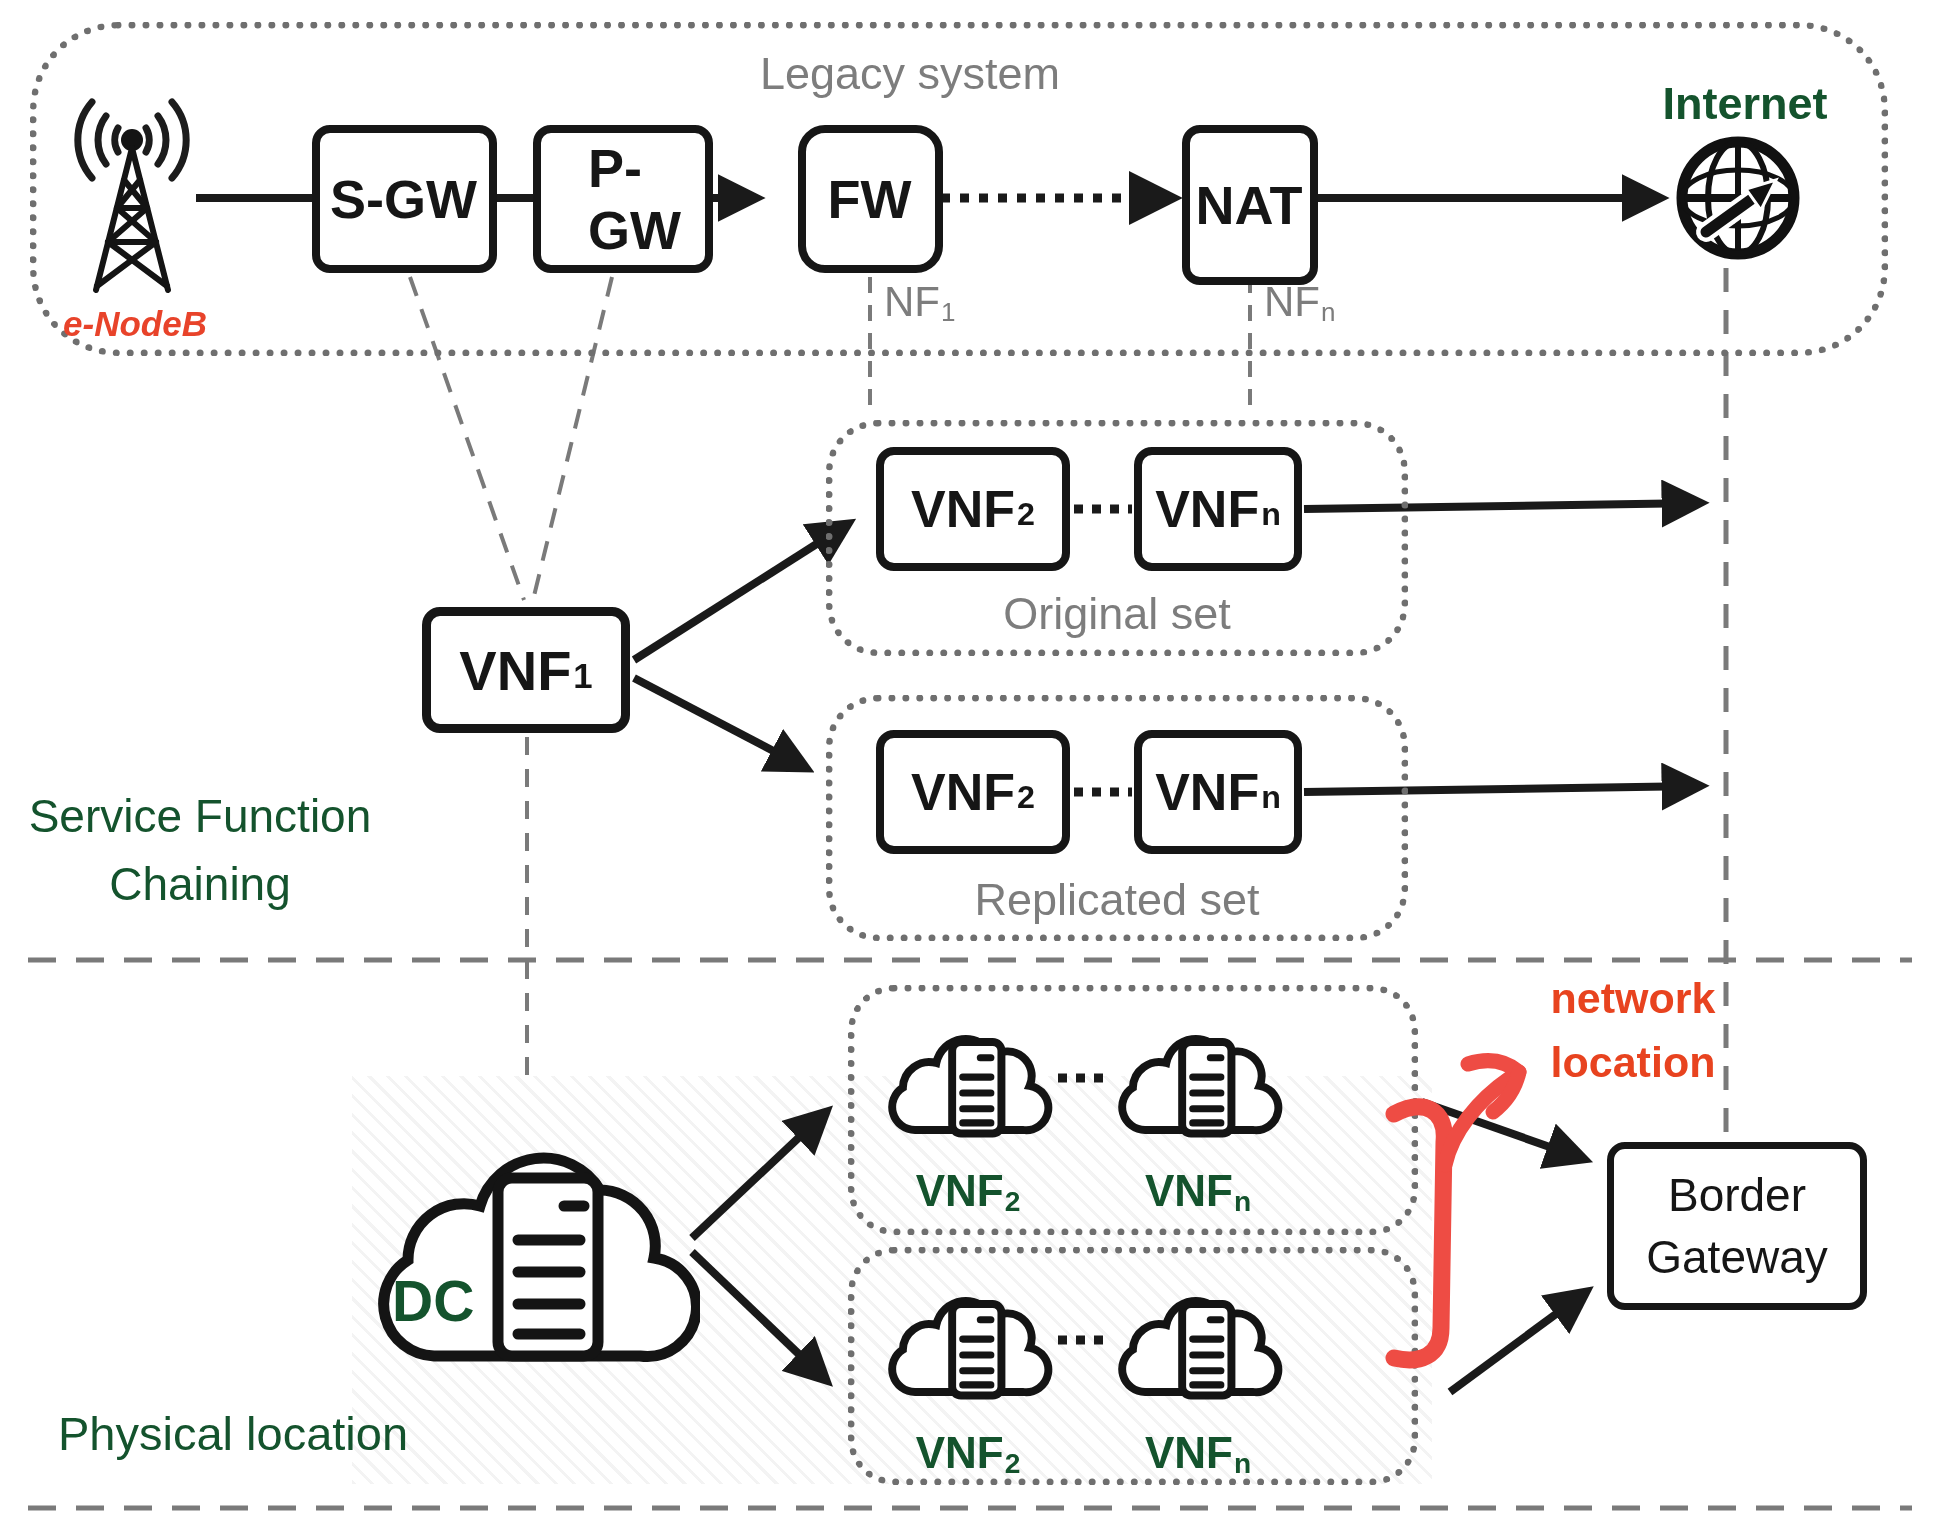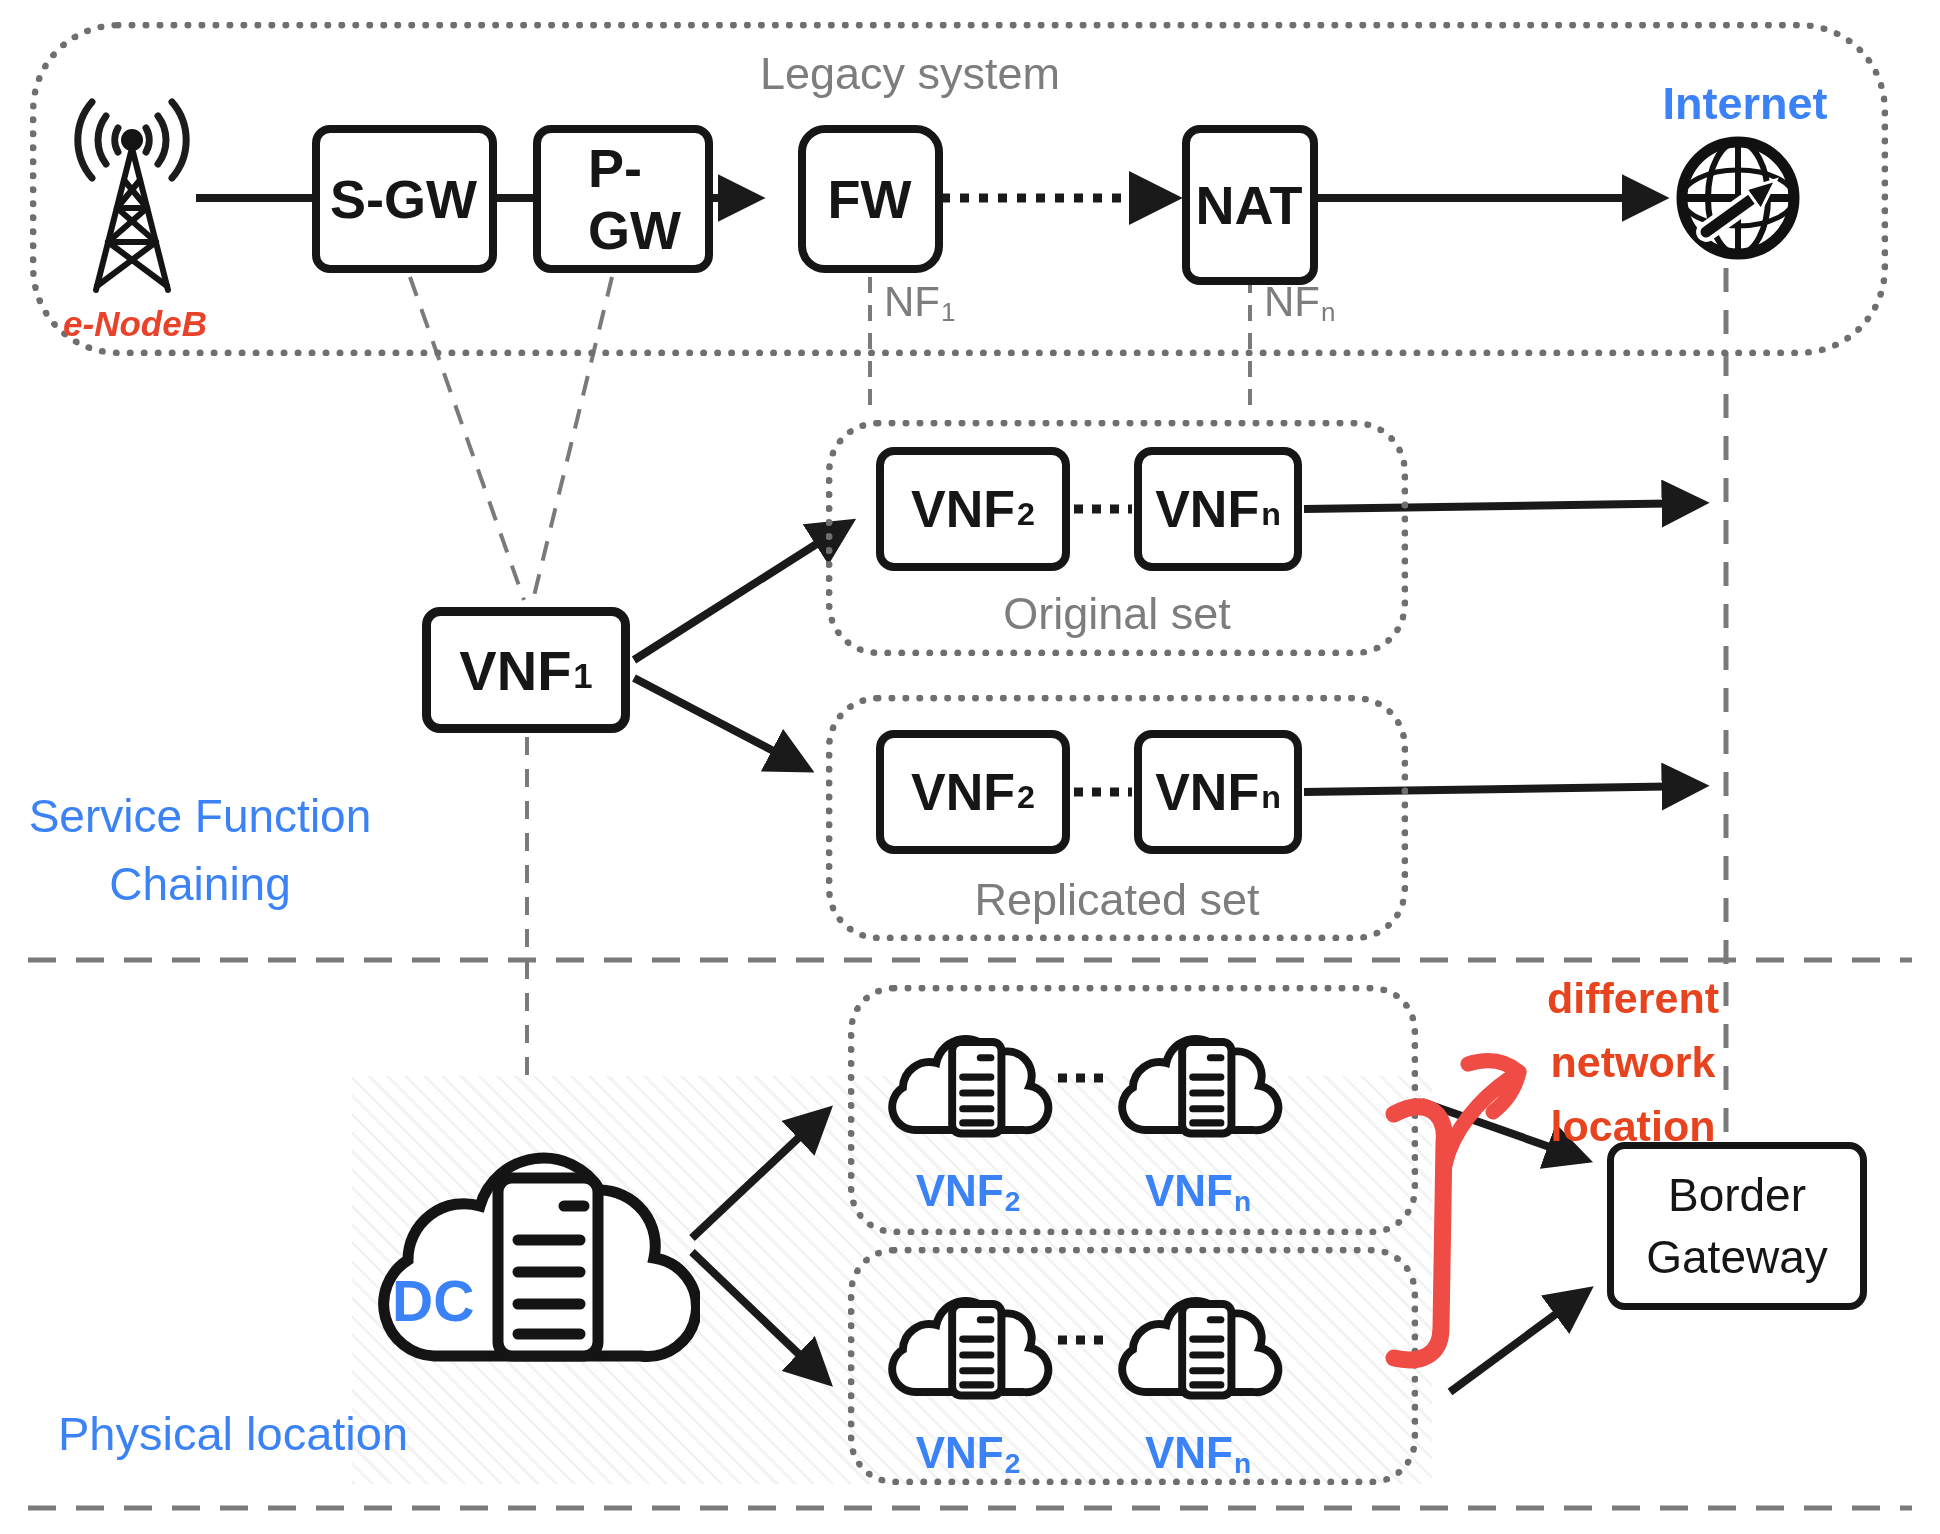--- a/index.html
+++ b/index.html
@@ -10,21 +10,21 @@
   .node{position:absolute;border:8px solid #161616;border-radius:18px;background:#ffffff;
         display:flex;align-items:center;justify-content:center;color:#161616;font-weight:700;
         box-sizing:border-box;z-index:4;}
   .node .sub{font-size:.62em;position:relative;top:.18em;margin-left:2px;}
   
   .dotbox{position:absolute;border:7px dotted #6f6f6f;box-sizing:border-box;background:transparent;z-index:2;}
   
   .glabel{position:absolute;color:#7d7d7d;font-weight:500;z-index:4;}
   .glabel .sub{font-size:.62em;position:relative;top:.18em;margin-left:1px;}
   
-  .blabel{position:absolute;color:#3b82f6;font-weight:500;z-index:4;}
+  .blabel{position:absolute;color:#14532d;font-weight:500;z-index:4;}
   .blabel .sub{font-size:.64em;position:relative;top:.18em;margin-left:1px;}
   .center{text-align:center;}
   .red-label{position:absolute;color:#e8431f;font-weight:700;z-index:6;}
   .hatch{position:absolute;left:352px;top:1076px;width:1080px;height:408px;z-index:0;
          background:repeating-linear-gradient(45deg, rgba(90,90,90,0.07) 0 3px, transparent 3px 13px);}
   .layer{position:absolute;left:0;top:0;z-index:1;}
   .toplayer{position:absolute;left:0;top:0;z-index:7;pointer-events:none;}
   .iconwrap{position:absolute;z-index:5;}
 </style>
 </head>
@@ -266,21 +266,20 @@
   <div class="blabel center" style="left:1110px;top:1428px;width:176px;font-size:44px;font-weight:600;">
     <span>VNF</span><span class="sub">n</span>
   </div>
 
   <div class="node" style="left:1607px;top:1142px;width:260px;height:168px;font-size:46px;border-width:7px;font-weight:500;flex-direction:column;line-height:62px;">
     <div>Border</div>
     <div>Gateway</div>
   </div>
 
   <div class="red-label" style="left:1508px;top:966px;width:250px;font-size:43px;line-height:64px;text-align:center;">
-    <div>different</div>
     <div>network</div>
     <div>location</div>
   </div>
 
   <svg class="toplayer" width="1940" height="1534" viewBox="0 0 1940 1534">
     <g stroke="#ee4c44" fill="none" stroke-linecap="round" stroke-linejoin="round">
       <path d="M1394,1114 C1424,1098 1447,1110 1444,1142 L1441,1328 C1441,1356 1420,1364 1394,1358" stroke-width="17"></path>
       <path d="M1445,1165 C1452,1132 1478,1100 1510,1078" stroke-width="15"></path>
       <path d="M1468,1064 C1490,1057 1507,1062 1519,1072" stroke-width="15"></path>
       <path d="M1519,1072 C1515,1090 1506,1102 1493,1112" stroke-width="15"></path>

